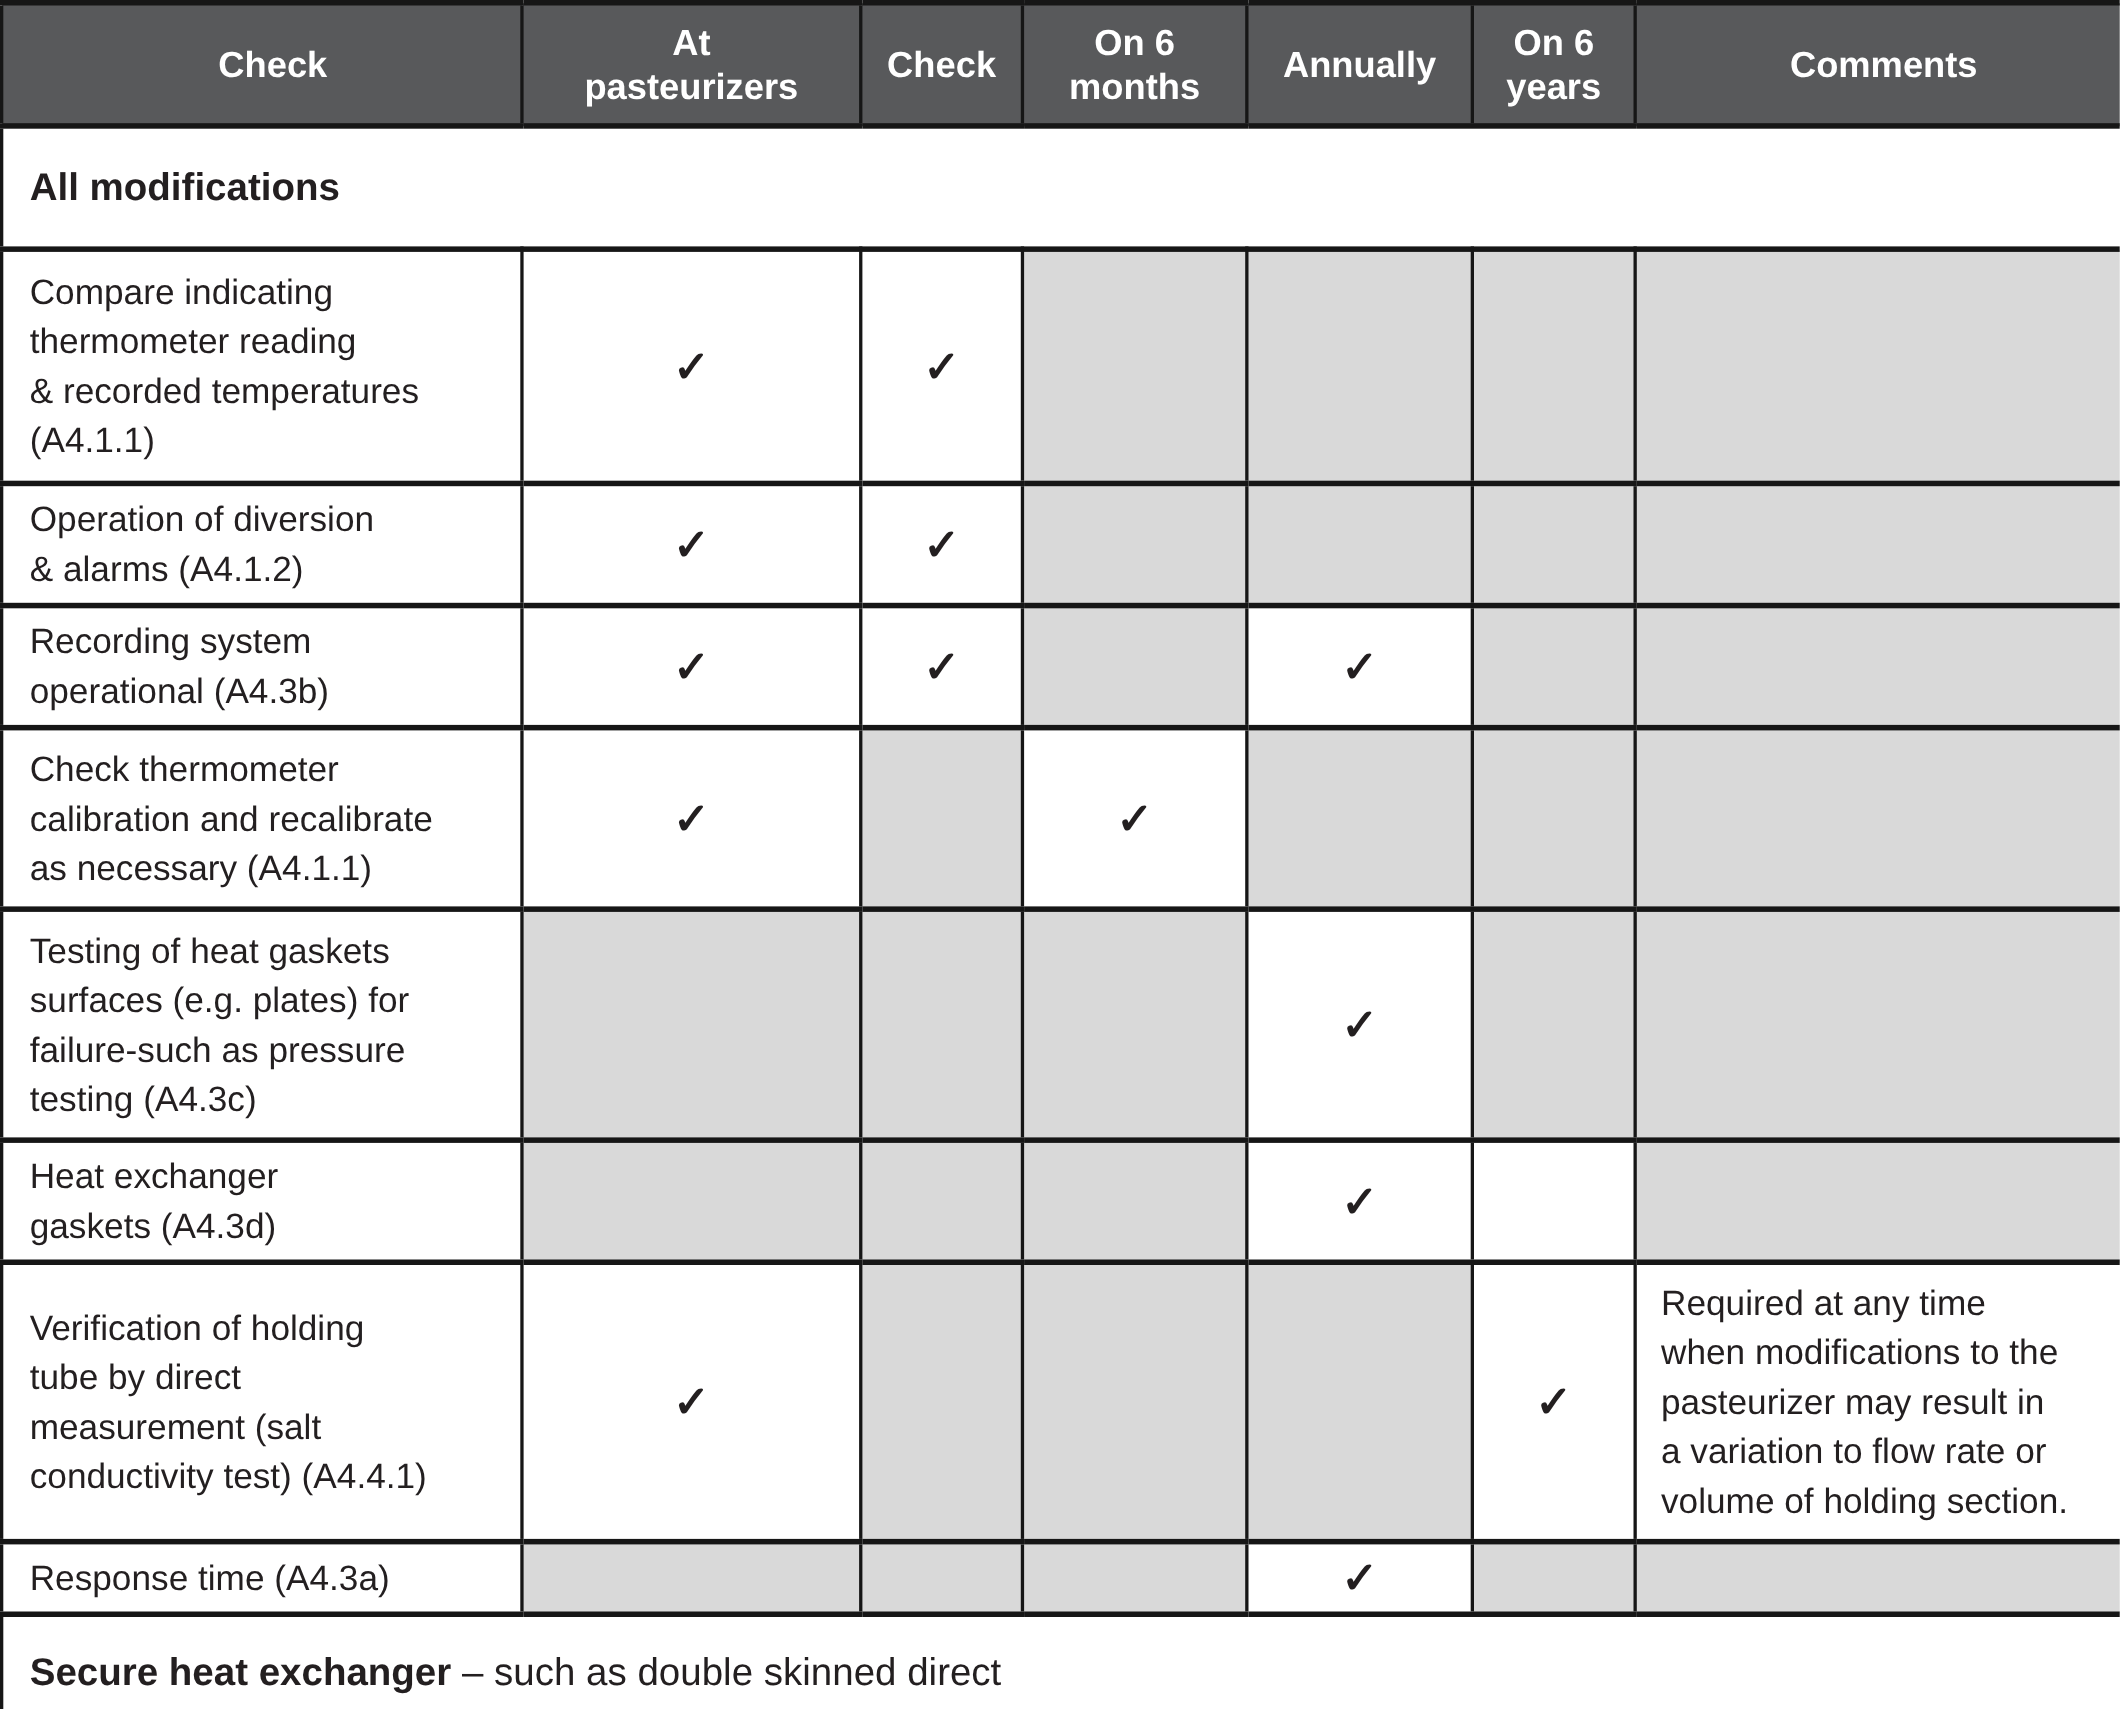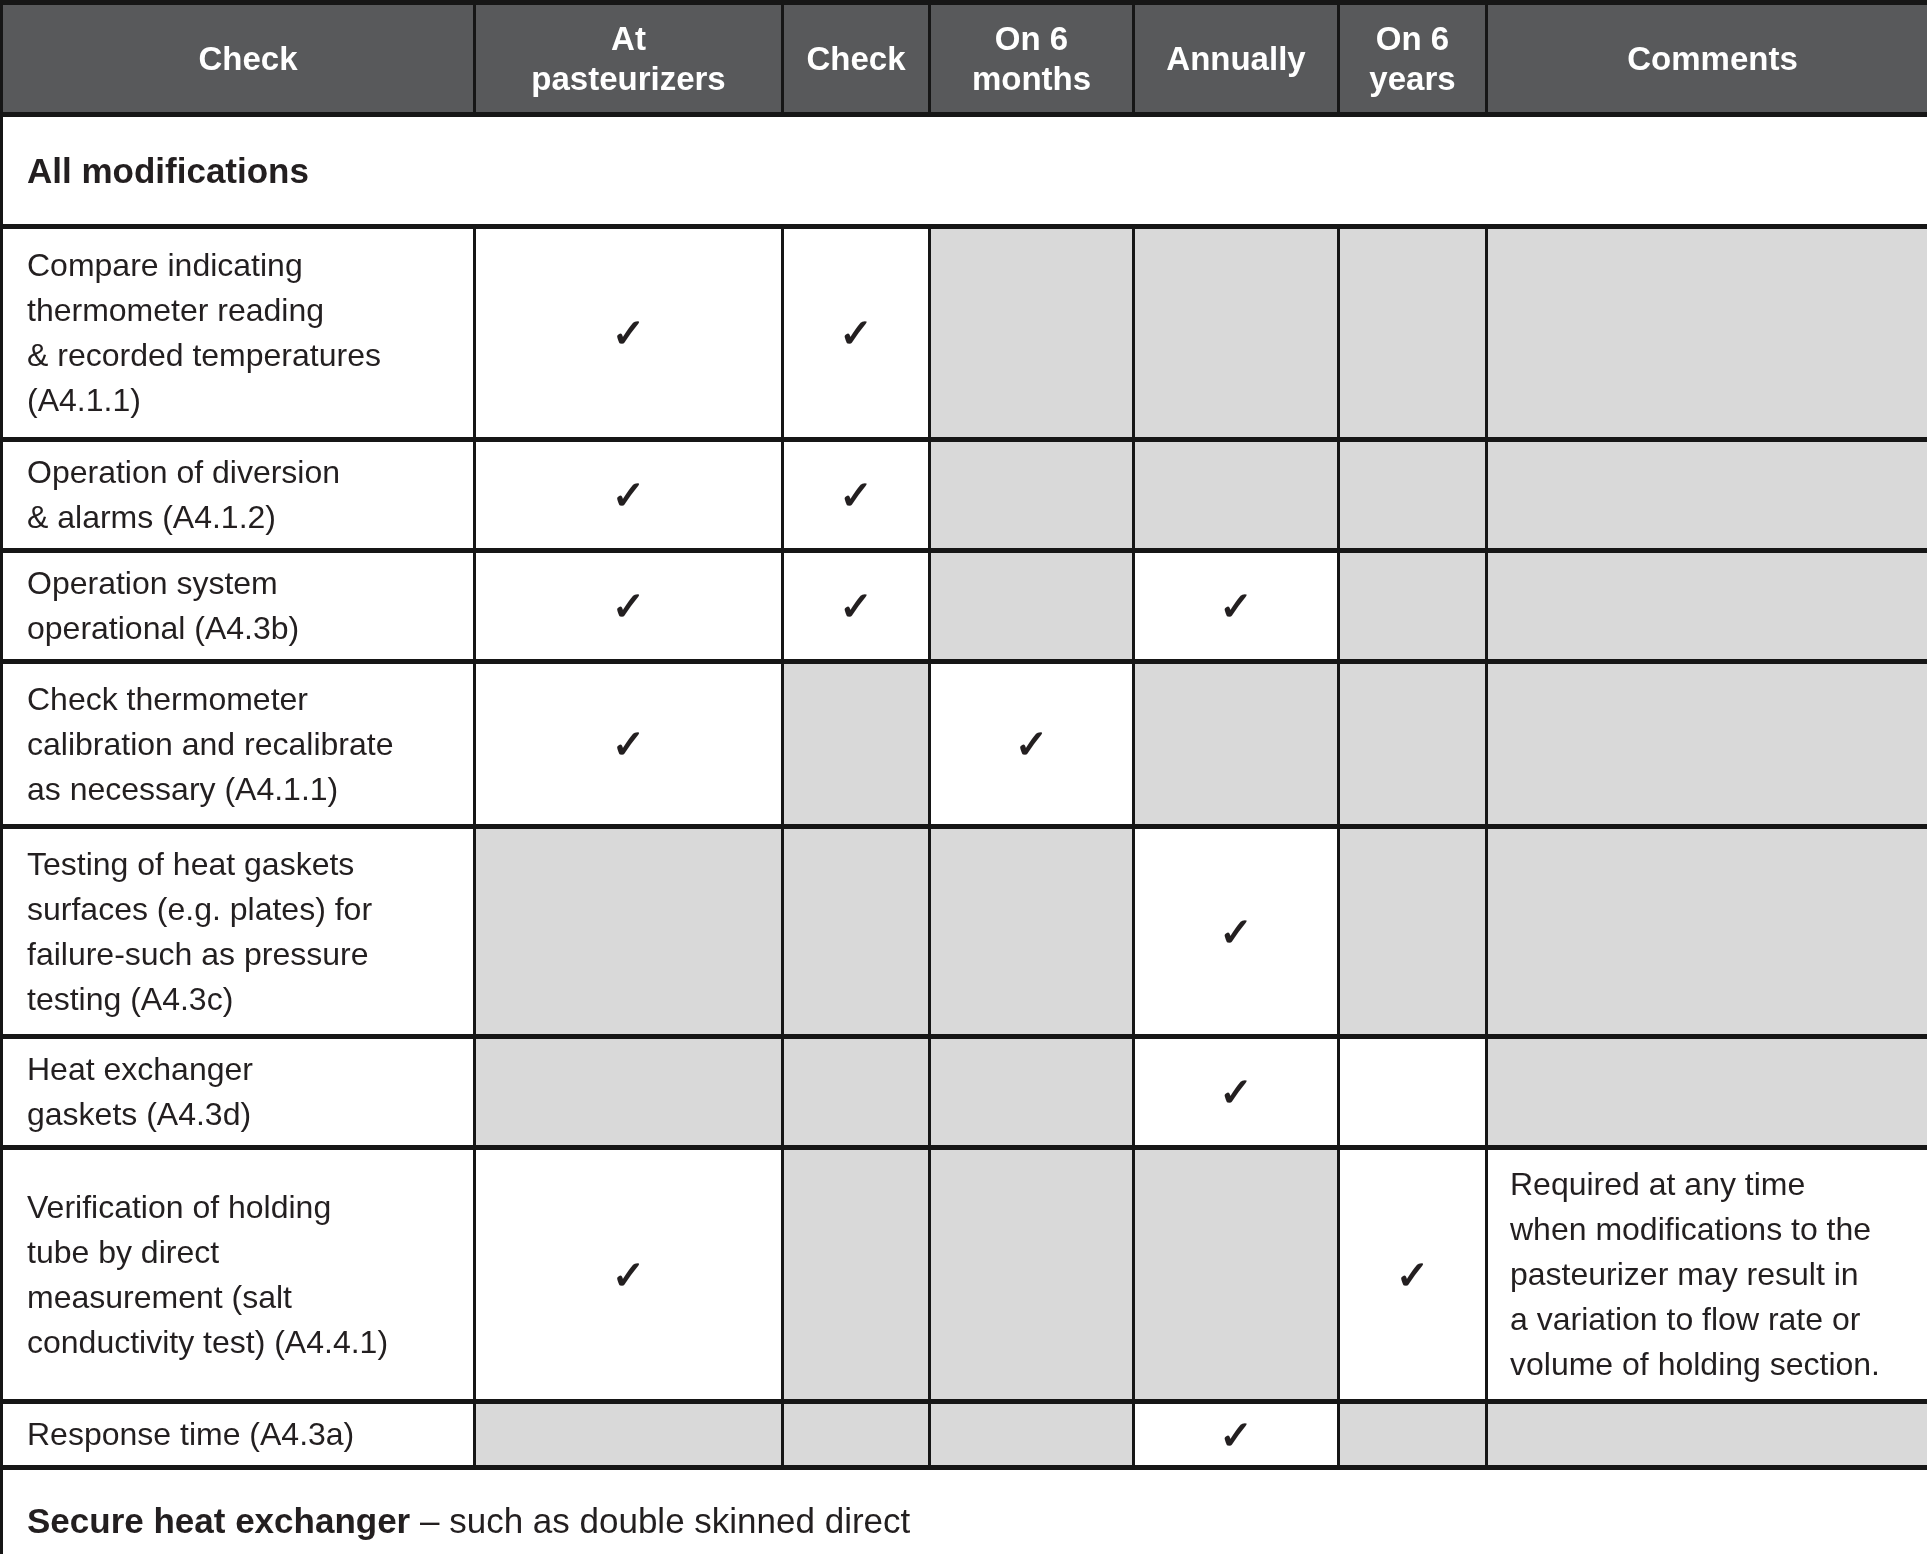--- a/index.html
+++ b/index.html
@@ -128,21 +128,21 @@
 &amp; alarms (A4.1.2)</td>
       <td class="mark">✓</td>
       <td class="mark">✓</td>
       <td class="mark gray"></td>
       <td class="mark gray"></td>
       <td class="mark gray"></td>
       <td class="comment gray"></td>
     </tr>
 
     <tr style="height:99px">
-      <td class="check-text">Operation system
+      <td class="check-text">Recording system
 operational (A4.3b)</td>
       <td class="mark">✓</td>
       <td class="mark">✓</td>
       <td class="mark gray"></td>
       <td class="mark">✓</td>
       <td class="mark gray"></td>
       <td class="comment gray"></td>
     </tr>
 
     <tr style="height:165px">

